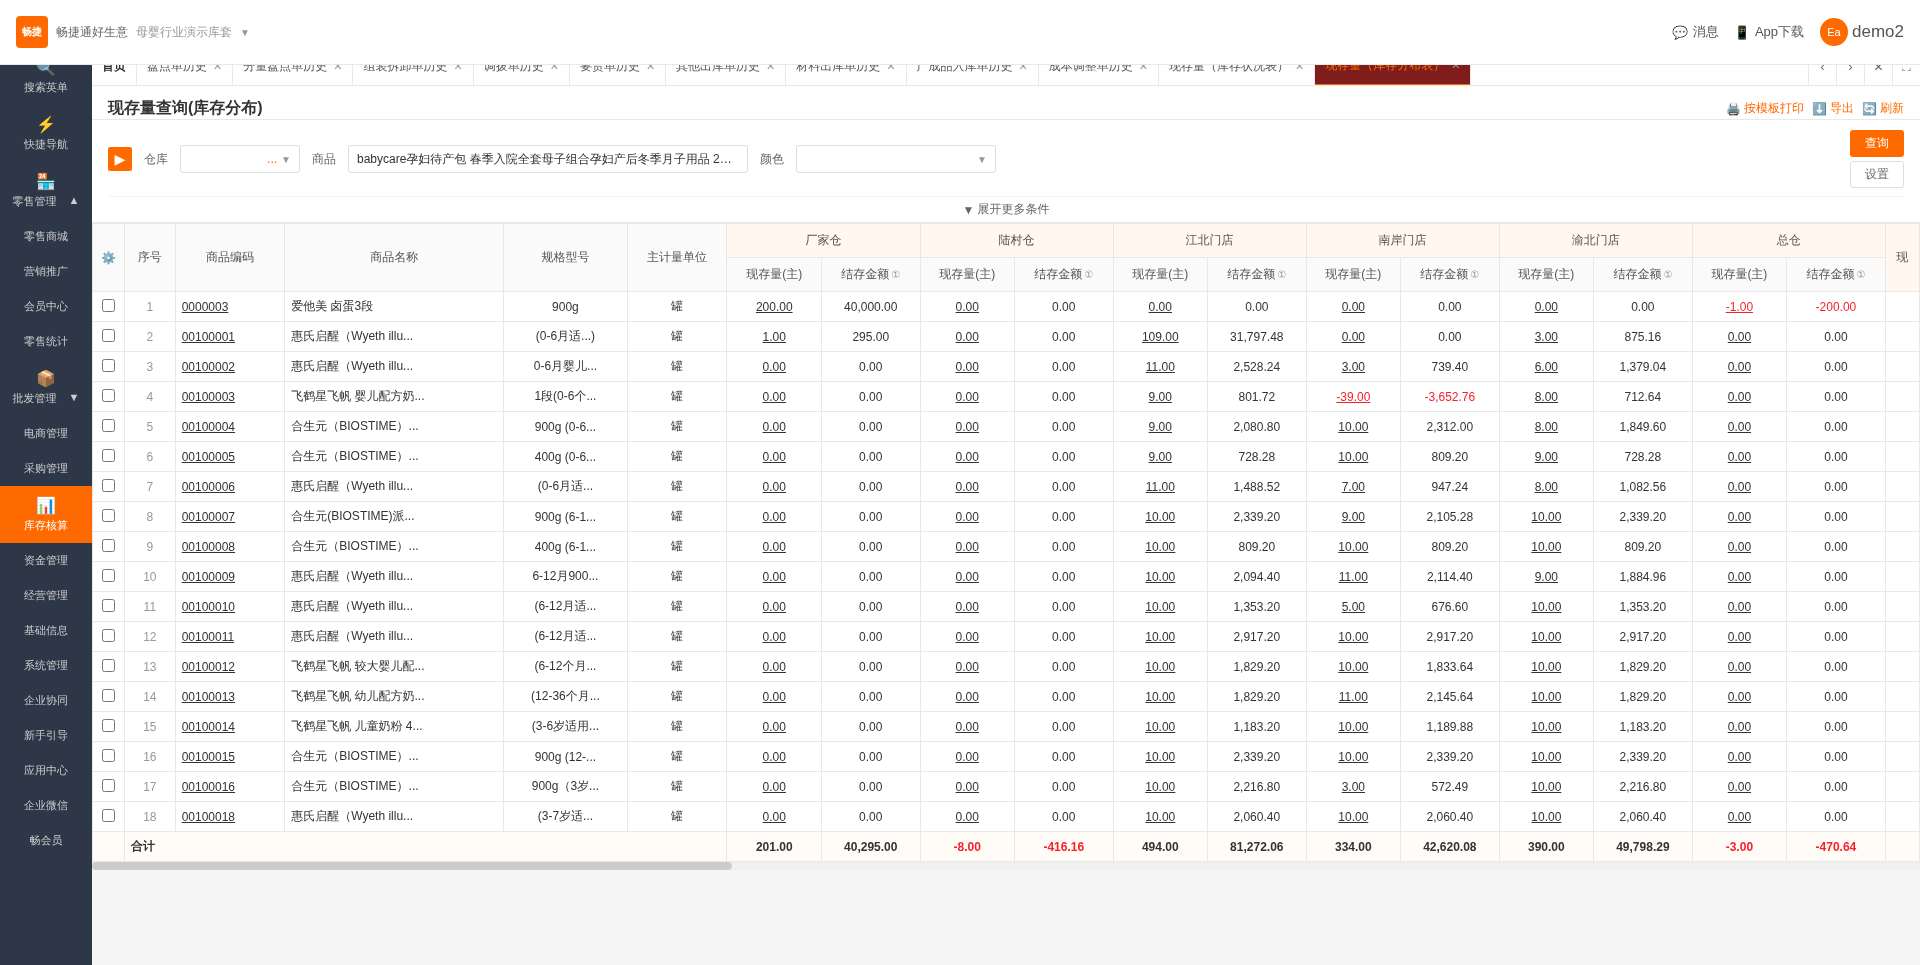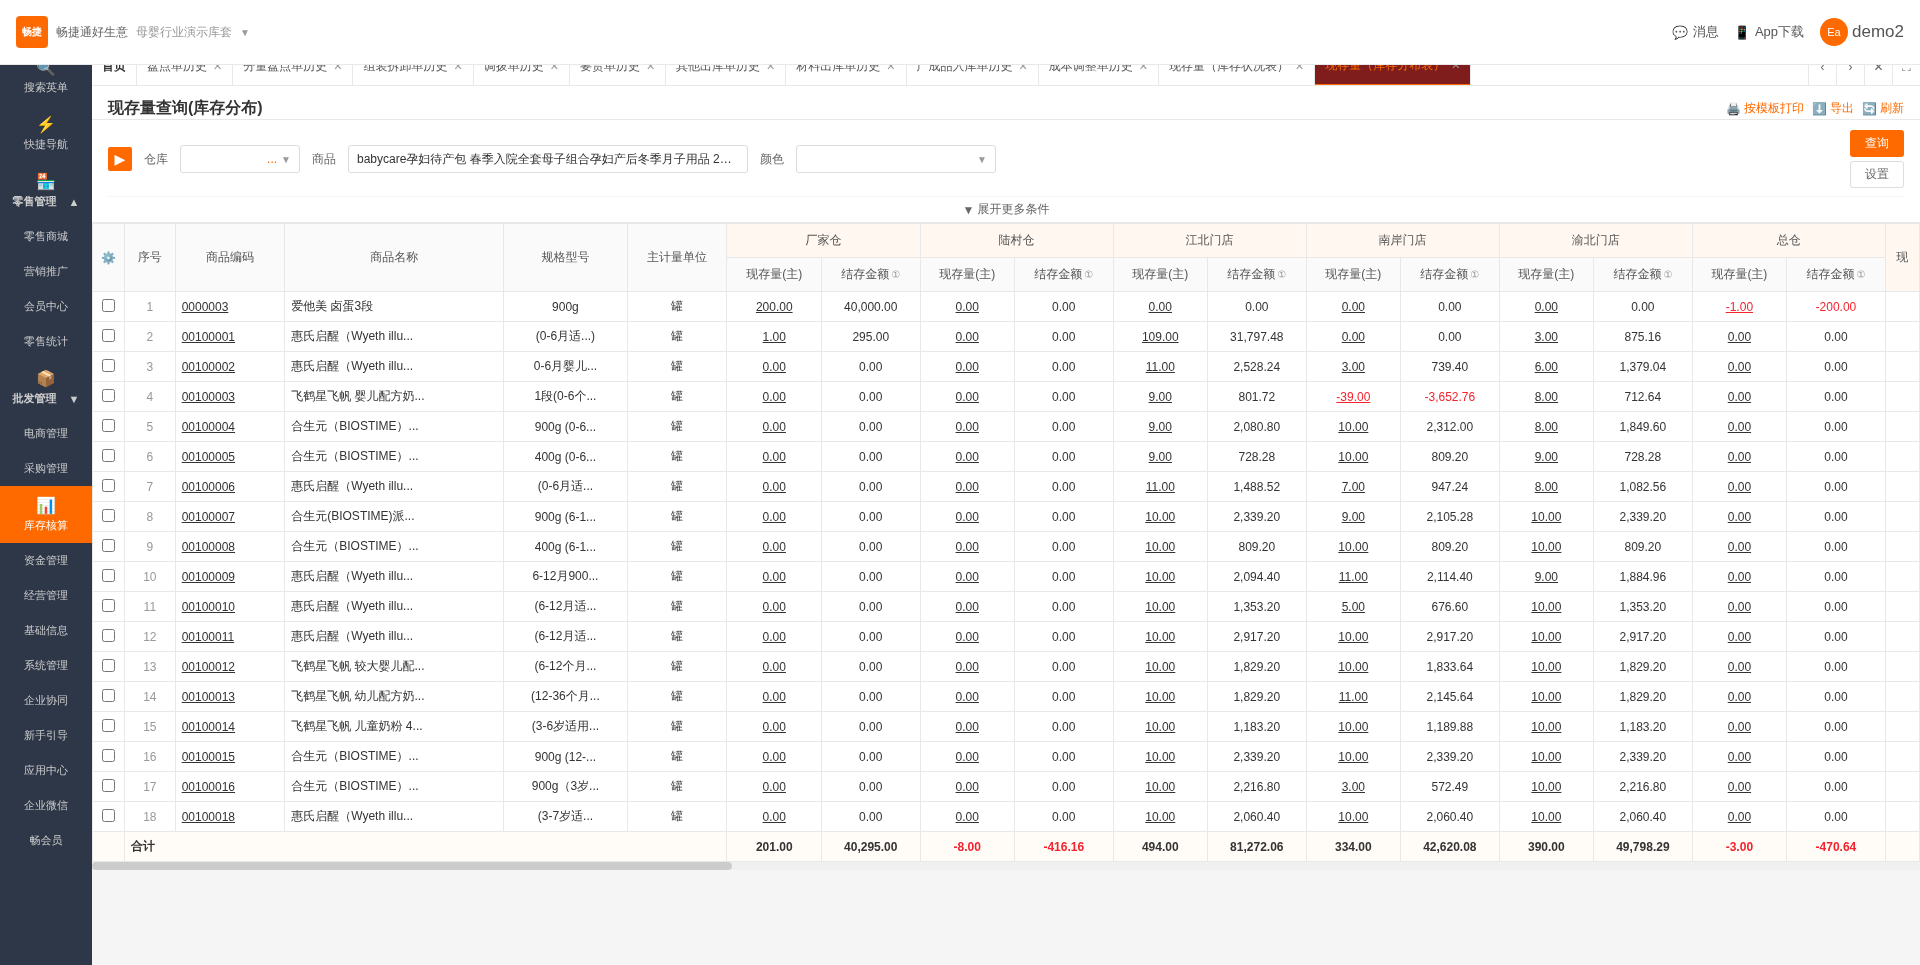--- a/index.html
+++ b/index.html
@@ -112,21 +112,21 @@
       justify-content: center;
       padding: 10px 0;
       color: #ccc;
       cursor: pointer;
       font-size: 11px;
       gap: 3px;
     }
     .sidebar-item.active { background: #ff6a00; color: #fff; }
     .sidebar-item .icon { font-size: 16px; }
     .sidebar-section-label {
-      display: flex; align-items: center; gap: 12px; font-weight: bold;
+      display: flex; align-items: flex-start; gap: 12px;
     }
 
     
     .main-content {
       position: fixed;
       top: 86px;
       left: 92px;
       right: 0;
       bottom: 0;
       background: #f5f5f5;

